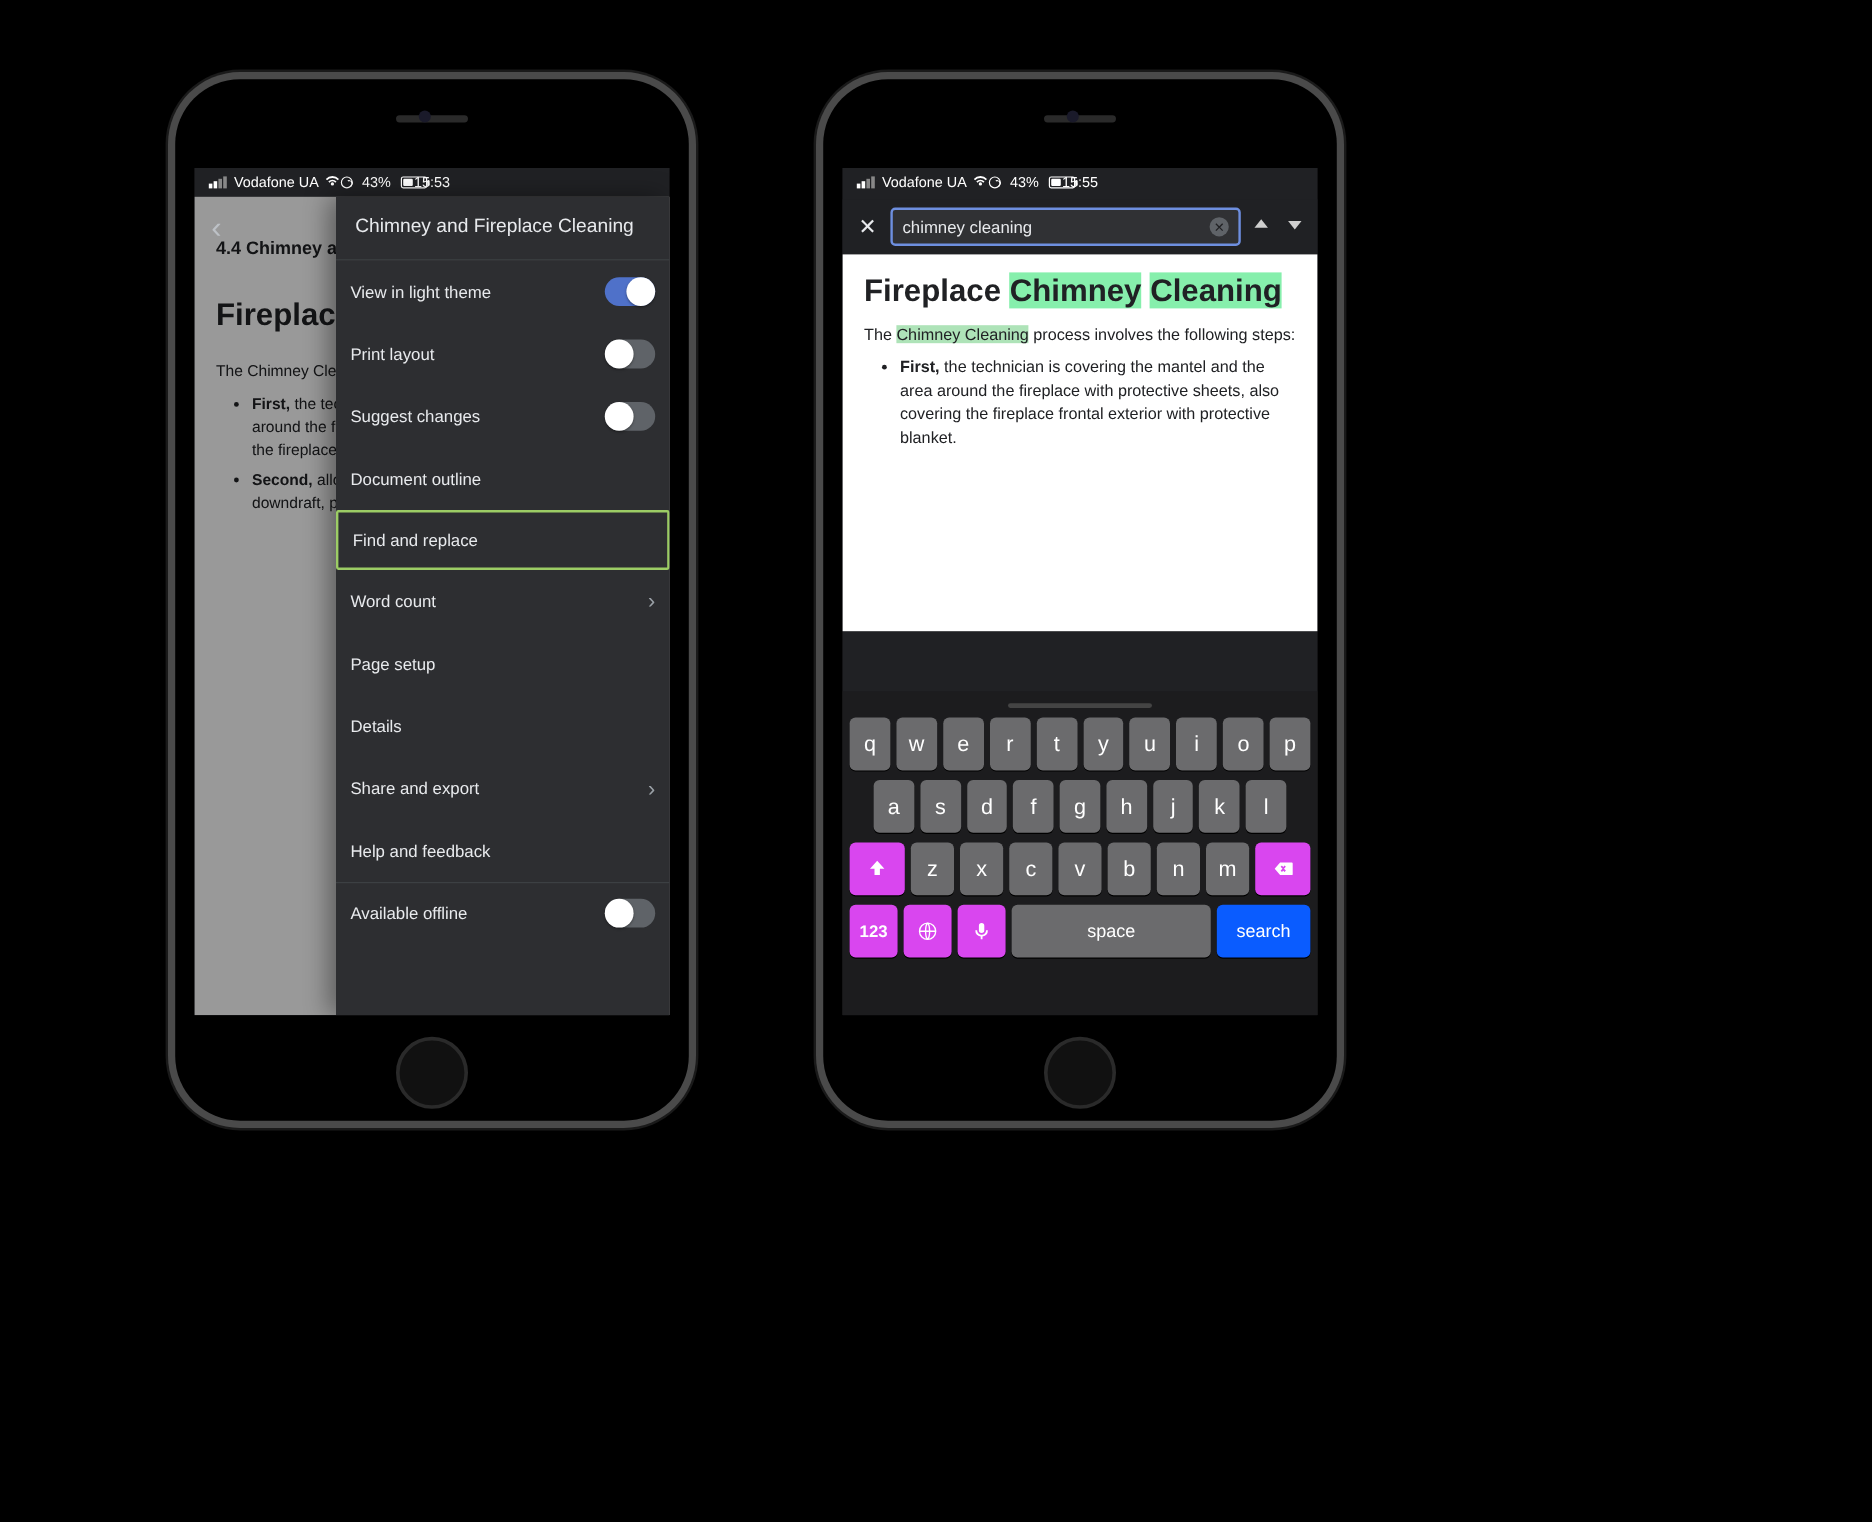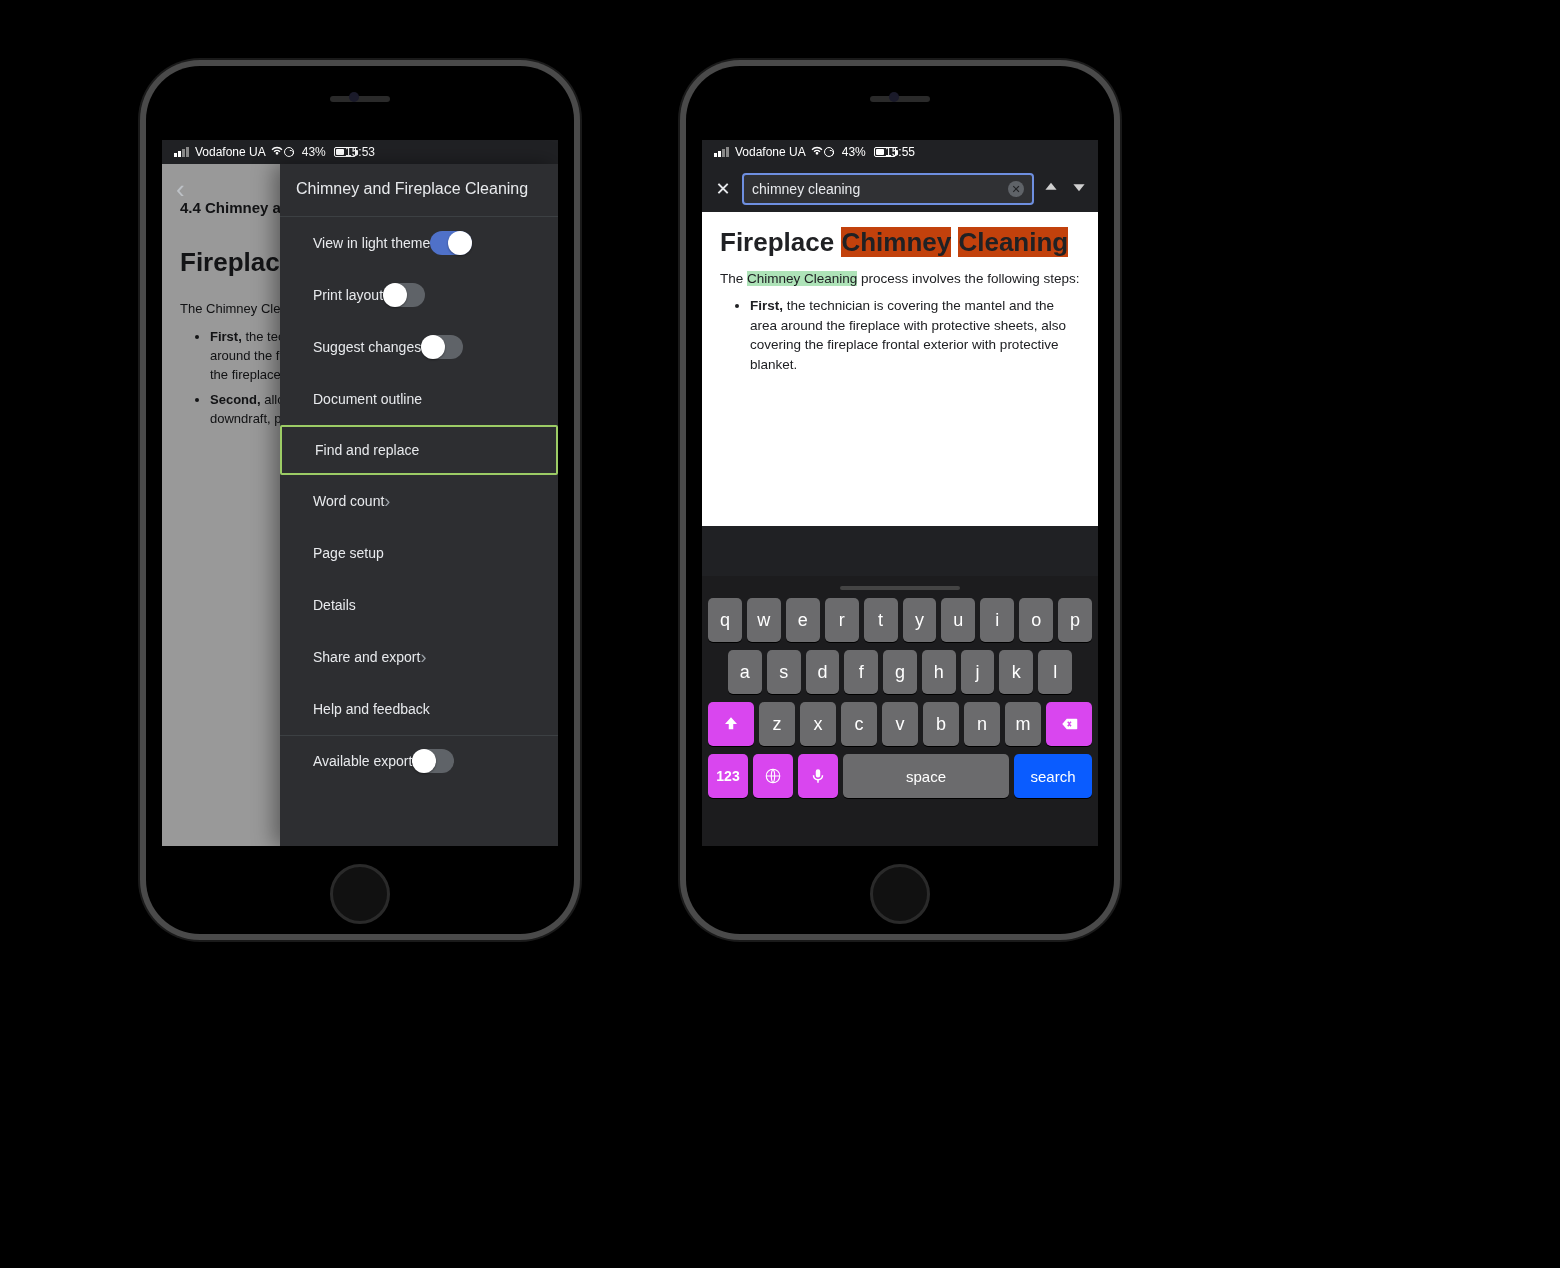--- a/index.html
+++ b/index.html
@@ -66,40 +66,40 @@
   .side-menu {
     position: absolute;
     top: 24px; bottom: 0; right: 0;
     width: 278px;
     background: #2d2e31;
     color: #e8eaed;
     display: flex; flex-direction: column;
     box-shadow: -6px 0 20px rgba(0,0,0,0.4);
   }
   .side-title { padding: 14px 24px 16px 16px; border-bottom: 1px solid #3c4043; font-size: 16px; font-weight: 400; line-height:1.35; }
-  .m-item { display: flex; align-items: center; justify-content: flex-start; height: 52px; padding: 0 33px; font-size: 14px; border-top:1px solid transparent; }
+  .m-item { display: flex; align-items: center; justify-content: space-between; height: 52px; padding: 0 12px; font-size: 14px; border-top:1px solid transparent; }
   .m-item.hl { border: 2px solid #9ccc65; border-radius: 2px; height:50px; }
   .chev { color: #9aa0a6; font-size: 18px; }
 
   
   .toggle { width: 42px; height: 24px; border-radius: 12px; background: #5f6368; position: relative; }
   .toggle .knob { position: absolute; top: 0; left: 0; width: 24px; height: 24px; border-radius: 50%; background: #fff; box-shadow: 0 1px 2px rgba(0,0,0,0.4); }
   .toggle.on-blue { background:#4f71c9; }
   .toggle.on-blue .knob { left:18px; background:#fff; }
 
   
   .search-bar { height: 46px; background: #202124; display:flex; align-items:center; padding: 0 8px; gap: 6px; margin-top:2px; }
   .x-btn { color: #e8eaed; font-size: 18px; width:26px; text-align:center; }
   .search-box { flex: 1; height: 32px; border: 2px solid #6e8fe0; border-radius: 4px; background: #303134; display:flex; align-items:center; padding: 0 8px; color:#e8eaed; font-size: 14px; gap:6px; }
   .clear-circ { width:16px;height:16px;border-radius:50%;background:#5f6368;color:#202124;display:flex;align-items:center;justify-content:center;font-size:11px; }
   .nav-arrow { color:#cfcfcf; font-size:16px; width:22px; text-align:center; }
 
   .doc-area { position:absolute; top: 72px; left:0; right:0; bottom: 320px; background:#fff; color:#202124; padding: 14px 18px; overflow:hidden; }
   .doc-area h1 { font-size: 26px; font-weight: 700; line-height: 1.25; }
-  .hl1 { background: #c2410c; }
+  .hl1 { background: #86efac; }
   .hl2 { background: #aee3b8; }
   .doc-area p { font-size: 13.5px; line-height: 1.45; margin-top: 10px; }
   .doc-area ul { padding-left: 30px; margin-top: 8px; }
   .doc-area li { font-size: 13.5px; line-height: 1.45; list-style: disc; }
 
   .replace-row { position:absolute; left:0; right:0; bottom: 270px; height: 50px; background:#2d2e31; display:flex; align-items:center; padding: 0 8px; gap: 8px; }
   .replace-in { flex:1; height: 34px; border:1px solid #5f6368; border-radius: 4px; color:#9aa0a6; font-size:14px; display:flex; align-items:center; padding:0 10px; }
   .rbtn { height:34px; border:1px solid #5f6368; border-radius:4px; color:#e8eaed; font-size:14px; display:flex; align-items:center; padding: 0 14px; }
 
   
@@ -205,21 +205,21 @@
             <span>Details</span>
           </div>
           <div class="m-item">
             <span>Share and export</span>
             <span class="chev">›</span>
           </div>
           <div class="m-item">
             <span>Help and feedback</span>
           </div>
           <div class="m-item" style="border-top:1px solid #3c4043">
-            <span>Available export</span>
+            <span>Available offline</span>
             <span class="toggle">
                 <span class="knob"></span>
               </span>
           </div>
         </div>
       </div>
     </div>
   </div>
 
   <div class="phone phone-right">

